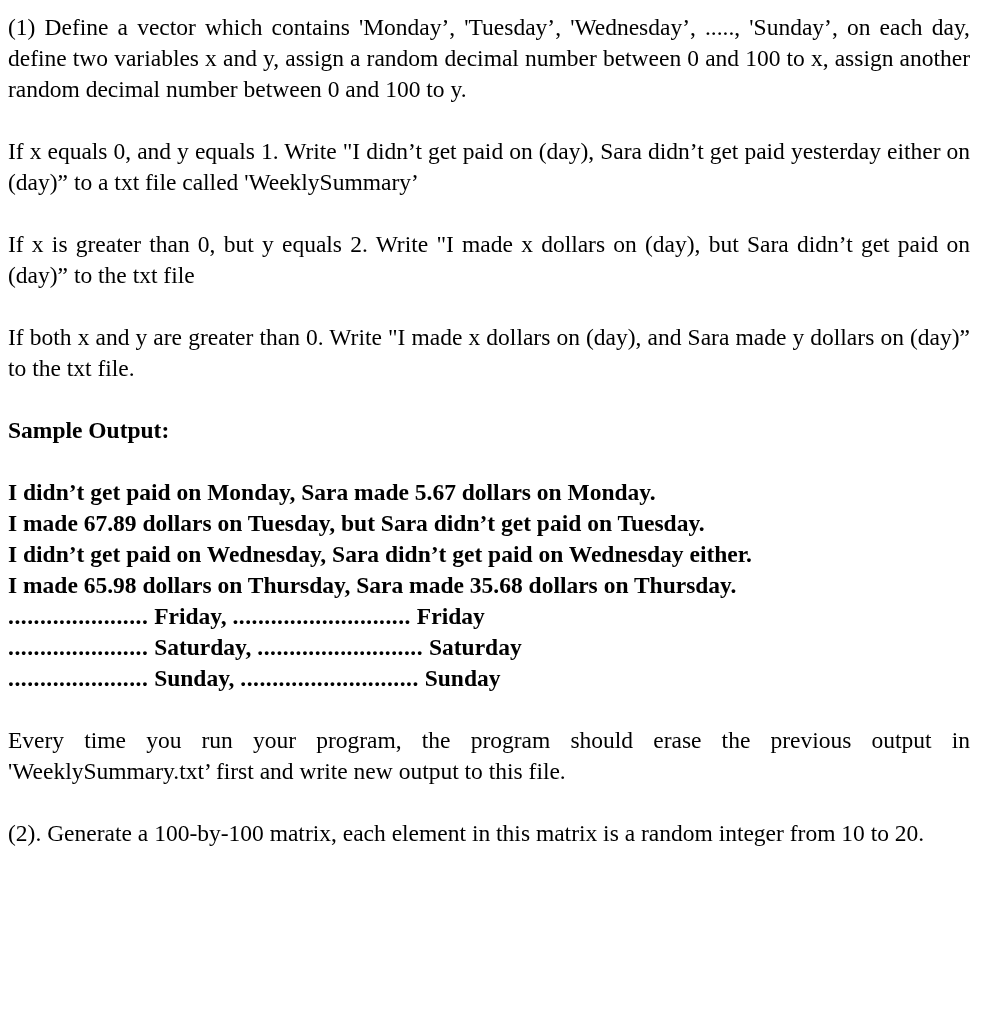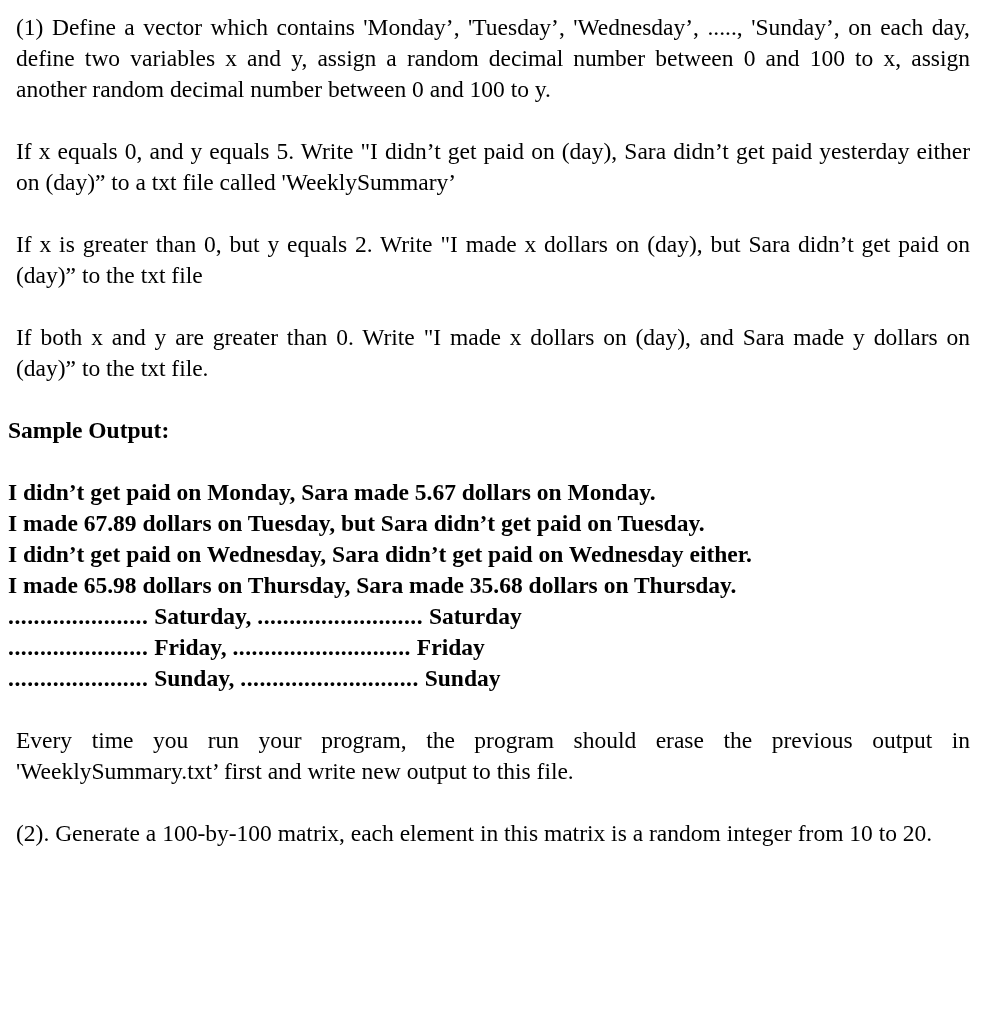--- a/index.html
+++ b/index.html
@@ -16,21 +16,21 @@
       font-size: 23.5px;
       line-height: 31px;
     }
     .doc {
       position: absolute;
       left: 8px;
       top: 12px;
       width: 962px;
     }
     .para {
-      margin: 0 0 31px 8px;
+      margin: 0 0 31px 0;
       text-align: justify;
       text-align-last: left;
     }
     .heading {
       margin: 0 0 31px 0;
       font-weight: bold;
     }
     .output-block {
       margin: 0 0 31px 0;
     }
@@ -43,45 +43,45 @@
       letter-spacing: 0.5px;
     }
   </style>
 </head>
 <body>
 
 <div class="doc">
 
   <p class="para">(1) Define a vector which contains 'Monday’, 'Tuesday’, 'Wednesday’, ....., 'Sunday’, on each day, define two variables x and y, assign a random decimal number between 0 and 100 to x, assign another random decimal number between 0 and 100 to y.</p>
 
-  <p class="para">If x equals 0, and y equals 5.  Write "I didn’t get paid on (day), Sara didn’t get paid yesterday either on (day)” to a txt file called 'WeeklySummary’</p>
+  <p class="para">If x equals 0, and y equals 1.  Write "I didn’t get paid on (day), Sara didn’t get paid yesterday either on (day)” to a txt file called 'WeeklySummary’</p>
 
   <p class="para">If x is greater than 0, but y equals 2.  Write "I made x dollars on (day), but Sara didn’t get paid on (day)” to the txt file</p>
 
   <p class="para">If both x and y are greater than 0. Write "I made x dollars on (day), and Sara made y dollars on (day)” to the txt file.</p>
 
   <p class="heading">Sample Output:</p>
 
   <div class="output-block">
     <span class="output-line">I didn’t get paid on Monday, Sara made 5.67 dollars on Monday.</span>
     <span class="output-line">I made 67.89 dollars on Tuesday, but Sara didn’t get paid on Tuesday.</span>
     <span class="output-line">I didn’t get paid on Wednesday, Sara didn’t get paid on Wednesday either.</span>
     <span class="output-line">I made 65.98 dollars on Thursday, Sara made 35.68 dollars on Thursday.</span>
 
     <span class="output-line">
       <span class="dots">......................</span>
+      <span>Friday,</span>
+      <span class="dots">............................</span>
+      <span>Friday</span>
+    </span>
+    <span class="output-line">
+      <span class="dots">......................</span>
       <span>Saturday,</span>
       <span class="dots">..........................</span>
       <span>Saturday</span>
-    </span>
-    <span class="output-line">
-      <span class="dots">......................</span>
-      <span>Friday,</span>
-      <span class="dots">............................</span>
-      <span>Friday</span>
     </span>
     <span class="output-line">
       <span class="dots">......................</span>
       <span>Sunday,</span>
       <span class="dots">............................</span>
       <span>Sunday</span>
     </span>
   </div>
 
 

